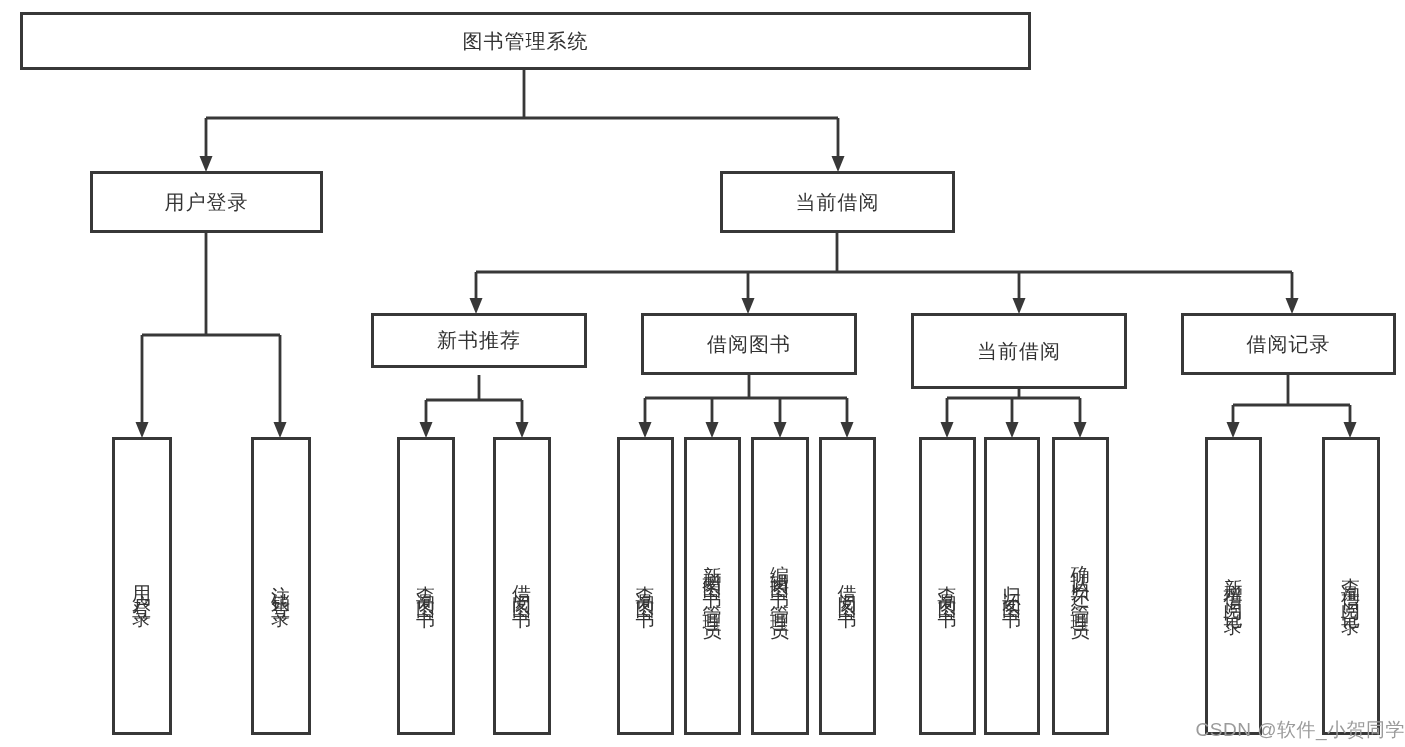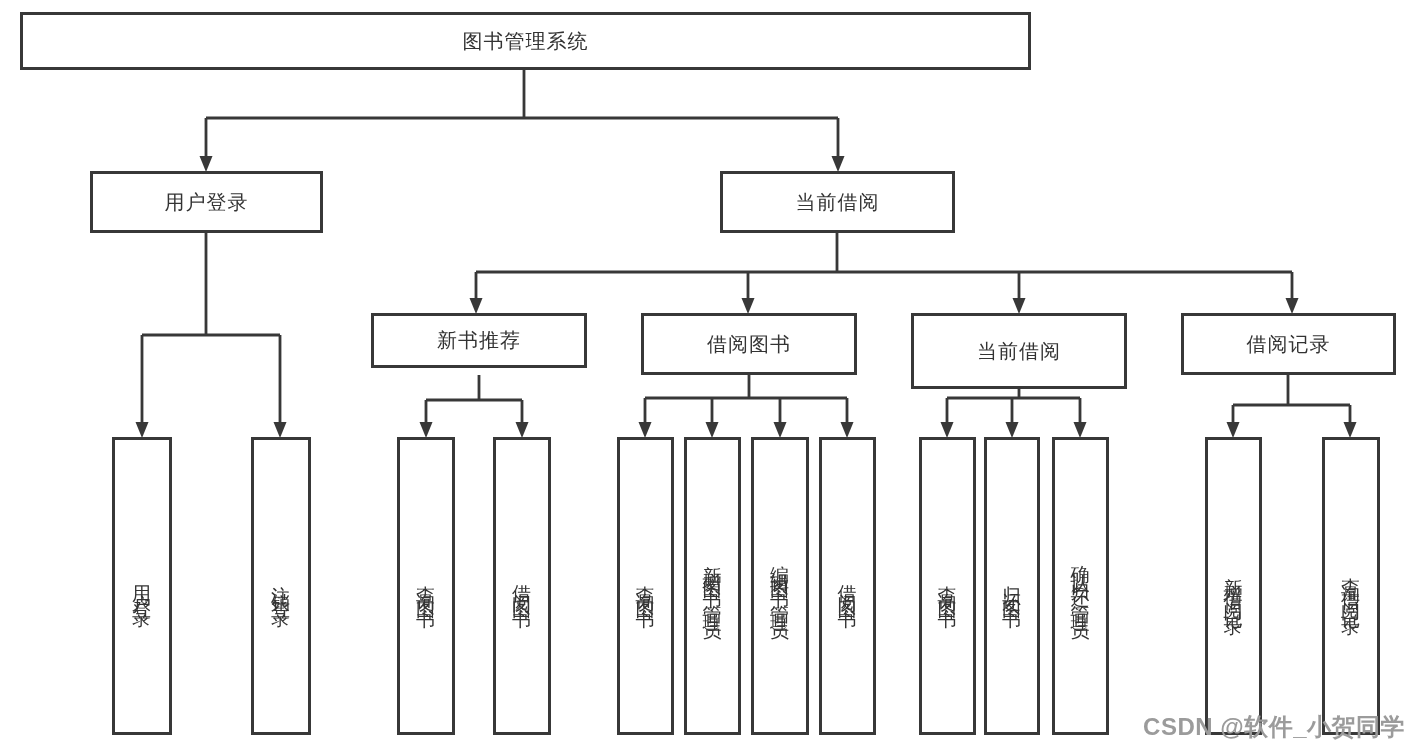--- a/index.html
+++ b/index.html
@@ -40,21 +40,21 @@
   .l6{left:676px;width:57px;}
   .l7{left:743px;width:58px;}
   .l8{left:811px;width:57px;}
   .l9{left:911px;width:57px;}
   .l10{left:976px;width:56px;}
   .l11{left:1044px;width:57px;}
   .l12{left:1197px;width:57px;}
   .l13{left:1314px;width:58px;}
   .watermark{
     position:absolute;right:8px;bottom:4px;z-index:3;
-    font-size:24px;color:#9b9b9b;letter-spacing:0.5px;white-space:nowrap;font-weight:bold;
+    font-size:19px;color:#9b9b9b;letter-spacing:0.5px;white-space:nowrap;
   }
 </style>
 </head>
 <body>
 
 <div class="canvas">
 
   <svg class="connectors" width="1405" height="747" viewBox="0 0 1405 747">
     <path fill="none" stroke="#383838" stroke-width="2.8" d="
       M516 70V118 M198 118H830 M198 118V158 M830 118V158

